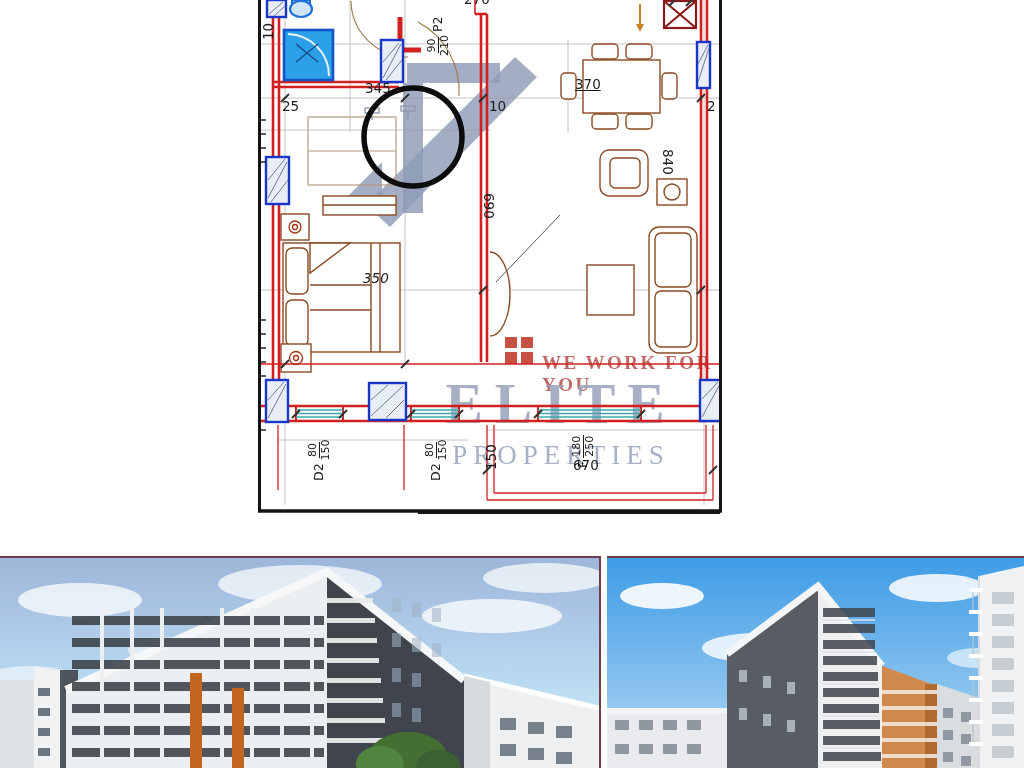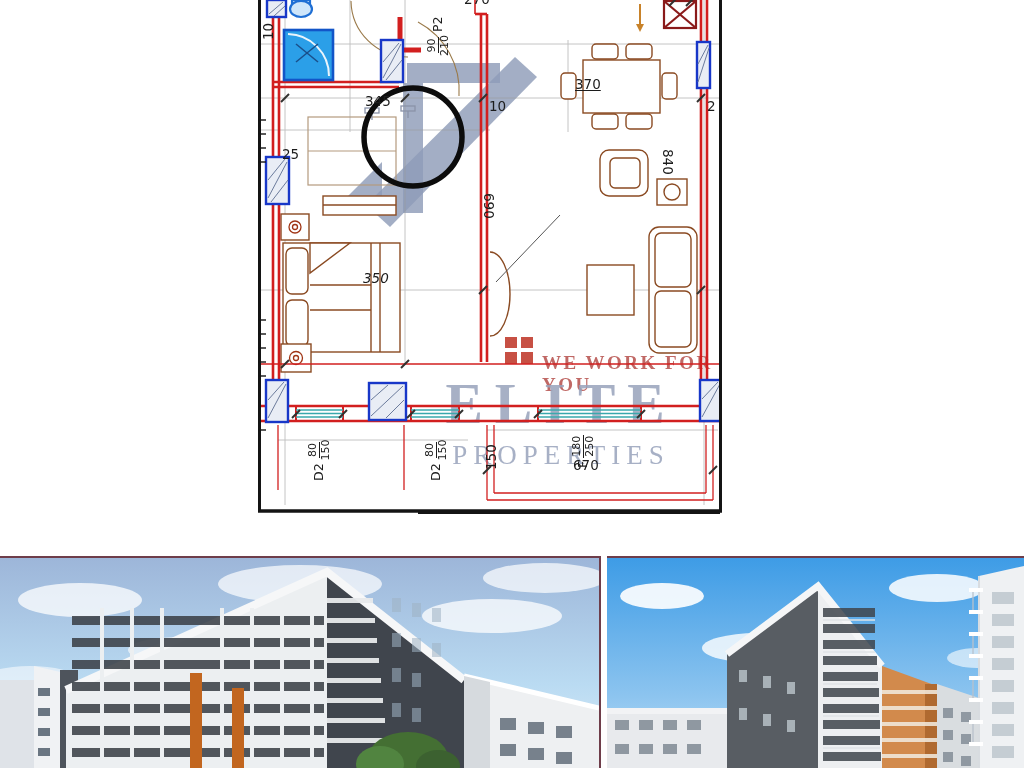--- a/index.html
+++ b/index.html
@@ -261,22 +261,22 @@
           <line x1="0" y1="334" x2="8" y2="334"></line>
         <line x1="0" y1="348" x2="8" y2="348"></line>
           <line x1="0" y1="362" x2="8" y2="362"></line>
         <line x1="0" y1="376" x2="8" y2="376"></line>
           <line x1="0" y1="430" x2="8" y2="430"></line>
       </g>
     </svg>
 
     <div class="dim" style="left:206px;top:-7px;">270</div>
     <div class="dim rot-up" style="left:4px;top:40px;">10</div>
-    <div class="dim" style="left:24px;top:100px;margin-top:48px;">25</div>
-    <div class="dim" style="left:107px;top:95px;">345</div>
+    <div class="dim" style="left:24px;top:100px;">25</div>
+    <div class="dim" style="left:107px;top:82px;">345</div>
 
     <div class="dim rot-up" style="left:168px;top:56px;">
       <span class="dimrow">
         <span class="frac">
             <span class="num">90</span>
             <span class="den">210</span>
           </span>
         <span class="code">P2</span>
       </span>
     </div>

